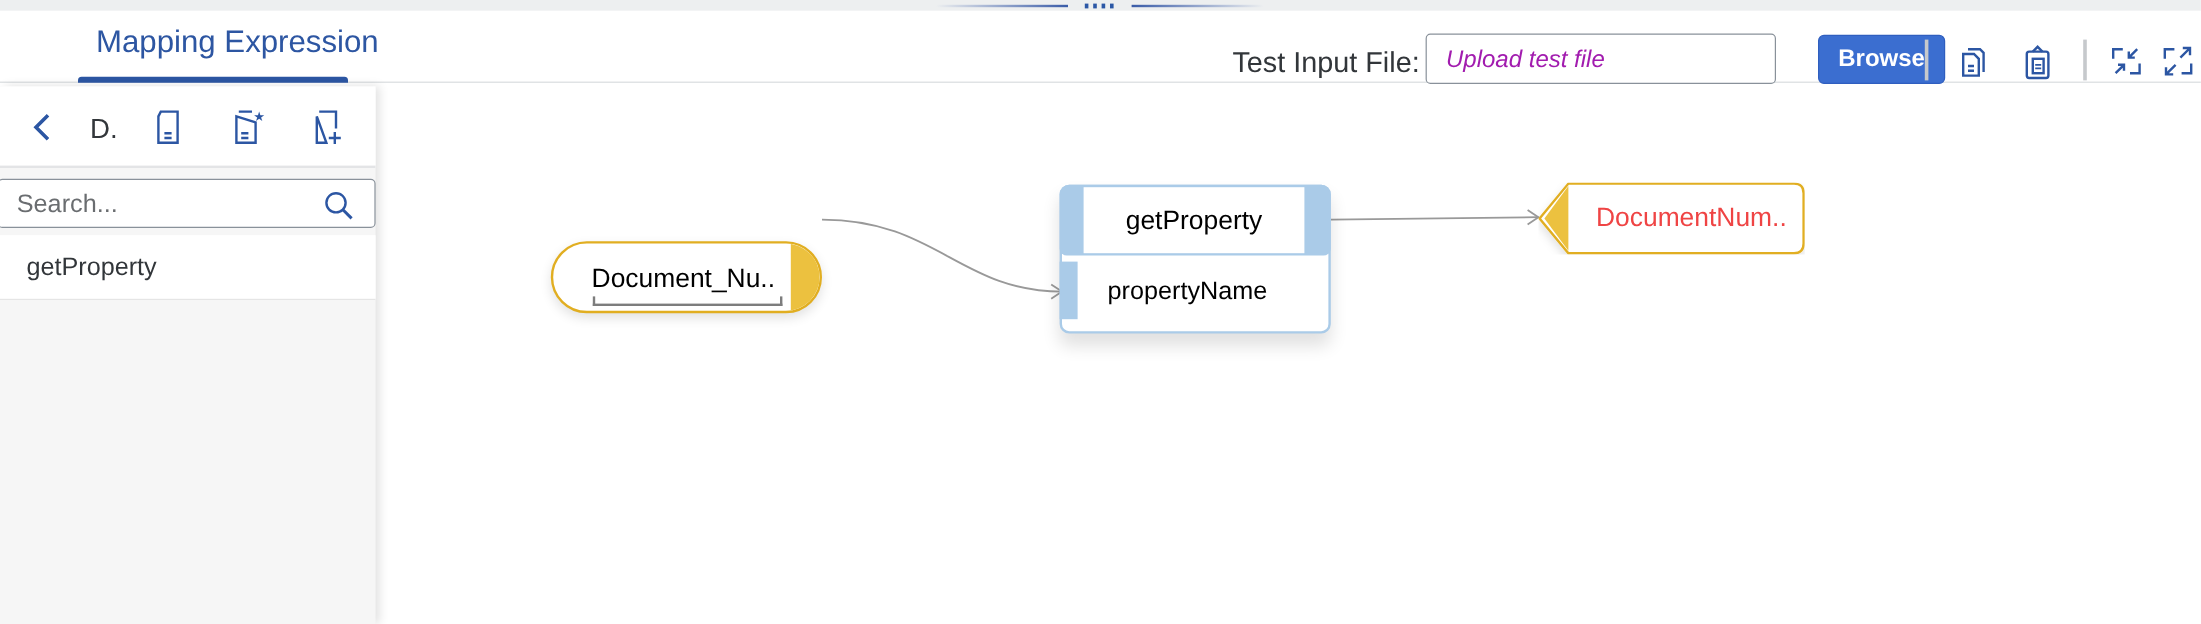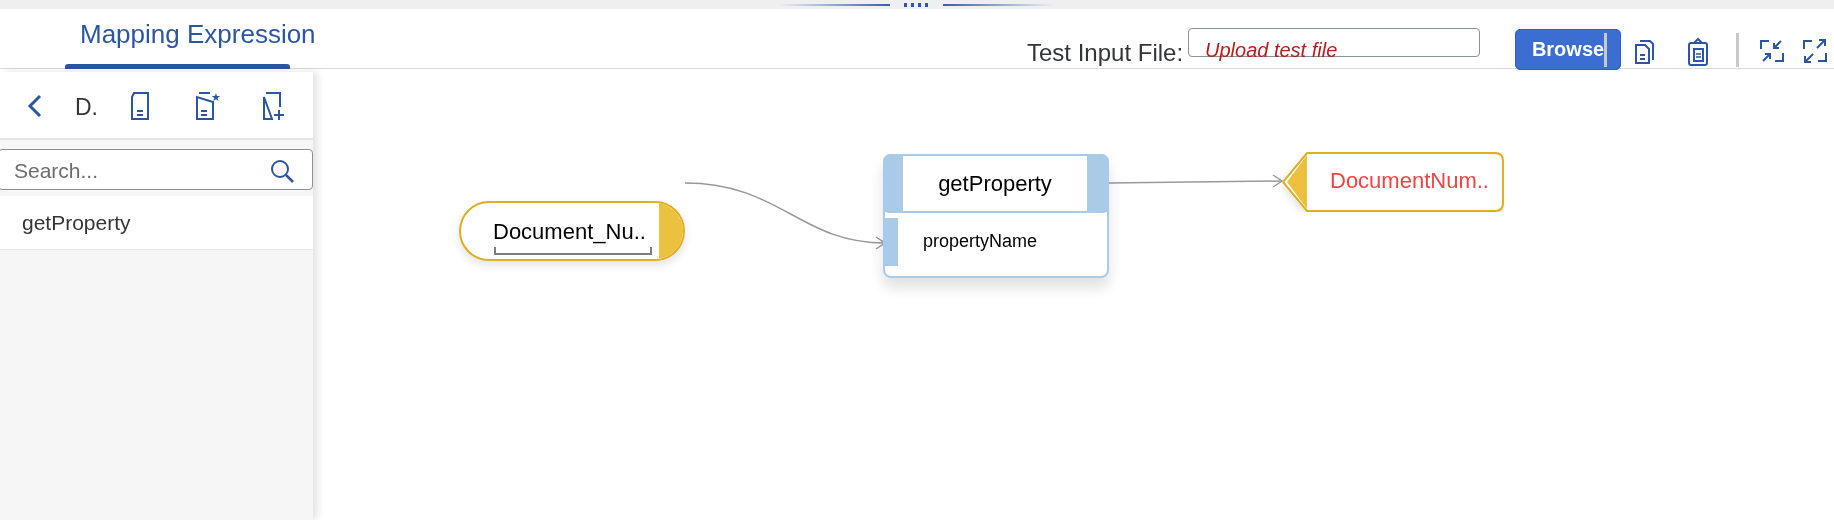--- a/index.html
+++ b/index.html
@@ -7,41 +7,41 @@
   .topstrip { position: absolute; left: 0; top: 0; width: 1834px; height: 9px; background: #edeff0; }
   .splitter { position: absolute; top: 4px; height: 2px; }
   .splitter.l { left: 780px; width: 110px; background: linear-gradient(to right, rgba(53,90,168,0), #3a5ca8); }
   .splitter.r { left: 943px; width: 110px; background: linear-gradient(to left, rgba(53,90,168,0), #3a5ca8); }
   .grip { position: absolute; left: 904px; top: 3px; display: flex; gap: 4px; }
   .grip span { width: 3px; height: 4px; background: #2c58a6; display: block; }
   .header { position: absolute; left: 0; top: 9px; width: 1834px; height: 60px; background: #fff; border-bottom: 1px solid #d9dcdf; }
   .tab { position: absolute; left: 80px; top: 10px; color: #2d56a2; font-size: 26px; font-family: "Liberation Sans", sans-serif; cursor: pointer; }
   .tab-underline { position: absolute; left: 65px; top: 55px; width: 225px; height: 5px; background: #2c56a3; border-radius: 3px 3px 0 0; }
   .testlabel { position: absolute; left: 1027px; top: 30px; font-size: 24px; color: #32363a; }
-  .upload { position: absolute; left: 1188px; top: 19px; width: 292px; height: 29px; border: 1px solid #89919a; border-radius: 4px; font-style: italic; color: #b91c1c; font-size: 20px; padding: 10px 16px; background:#fff; }
+  .upload { position: absolute; left: 1188px; top: 19px; width: 292px; height: 42px; border: 1px solid #89919a; border-radius: 4px; font-style: italic; color: #a21caf; font-size: 20px; padding: 10px 16px; background:#fff; }
   .browse { position: absolute; left: 1487px; top: 20px; width: 106px; height: 41px; background: #3b6ed0; color: #fff; font-weight: bold; font-size: 20px; border-radius: 5px; display: flex; align-items: center; justify-content: center; border: 1px solid #2f5ebf; margin-left: 28px; }
   .vsep { position: absolute; top: 24px; width: 3px; height: 34px; background: #c6c9cc; }
   .ticon { position: absolute; top: 26px; width: 30px; height: 32px; }
   .sidebar { position: absolute; left: 0; top: 72px; width: 313px; height: 448px; background: #f6f6f6; box-shadow: 4px 0 8px rgba(0,0,0,0.12); }
   .side-toolbar { position: absolute; left: 0; top: 0; width: 313px; height: 68px; background: #fff; border-bottom: 2px solid #e3e4e6; }
   .sicon { position: absolute; top: 18px; width: 32px; height: 32px; }
   .dlabel { position: absolute; left: 75px; top: 22px; font-size: 23px; color: #32363a; }
   .search { position: absolute; left: -2px; top: 77px; width: 315px; height: 41px; background: #fff; border: 1px solid #89919a; border-radius: 4px; }
   .search-ph { position: absolute; left: 15px; top: 9px; font-size: 21px; color: #6a6d70; }
   .search-ic { position: absolute; left: 270px; top: 8px; width: 26px; height: 26px; }
   .list-item { position: absolute; left: 0; top: 124px; width: 313px; height: 54px; background: #fff; border-bottom: 1px solid #e5e5e5; padding: 15px 22px; font-size: 21px; color: #32363a; cursor: pointer; }
   .node-src { position: absolute; left: 459px; top: 153px; width: 226px; height: 60px; border: 2px solid #e1ae21; border-radius: 30px; background: #fff; overflow: hidden; box-shadow: 0 4px 10px rgba(0,0,0,0.12); margin-top: 48px; }
   .node-src .cap { position: absolute; right: 0; top: 0; width: 24px; height: 100%; background: #ecc13f; border-radius: 0 28px 28px 0; }
   .node-src .txt { position: absolute; left: 32px; top: 16px; font-size: 22px; color: #000; }
   .node-src .bracket { position: absolute; left: 33px; top: 44px; width: 158px; height: 8px; border: 2px solid #7d7d7d; border-top: none; }
   .func { position: absolute; left: 883px; top: 154px; width: 226px; height: 124px; border: 2px solid #aacbe8; border-radius: 8px; background: #fff; box-shadow: 0 10px 14px rgba(0,0,0,0.12); }
   .func-head { position: absolute; left: -2px; top: -2px; width: 226px; height: 59px; background: #aacbe8; border-radius: 8px 8px 6px 6px; }
   .func-head .inner { position: absolute; left: 20px; top: 2px; width: 184px; height: 55px; background: #fff; display: flex; align-items: center; justify-content: center; font-size: 22px; color: #000; }
   .func-param { position: absolute; left: -2px; top: 62px; width: 15px; height: 48px; background: #aacbe8; }
-  .func-param-txt { position: absolute; left: 38px; top: 75px; font-size: 18px; color: #000; }
+  .func-param-txt { position: absolute; left: 38px; top: 75px; font-size: 21px; color: #000; }
   .node-tgt { position: absolute; left: 1282px; top: 152px; width: 222px; height: 60px; }
   .node-tgt .txt { position: absolute; left: 48px; top: 16px; font-size: 22px; color: #ef4444; }
 </style>
 </head>
 <body>
 
 <div class="topstrip">
   <div class="splitter l"></div>
   <div class="grip">
       <span></span>

